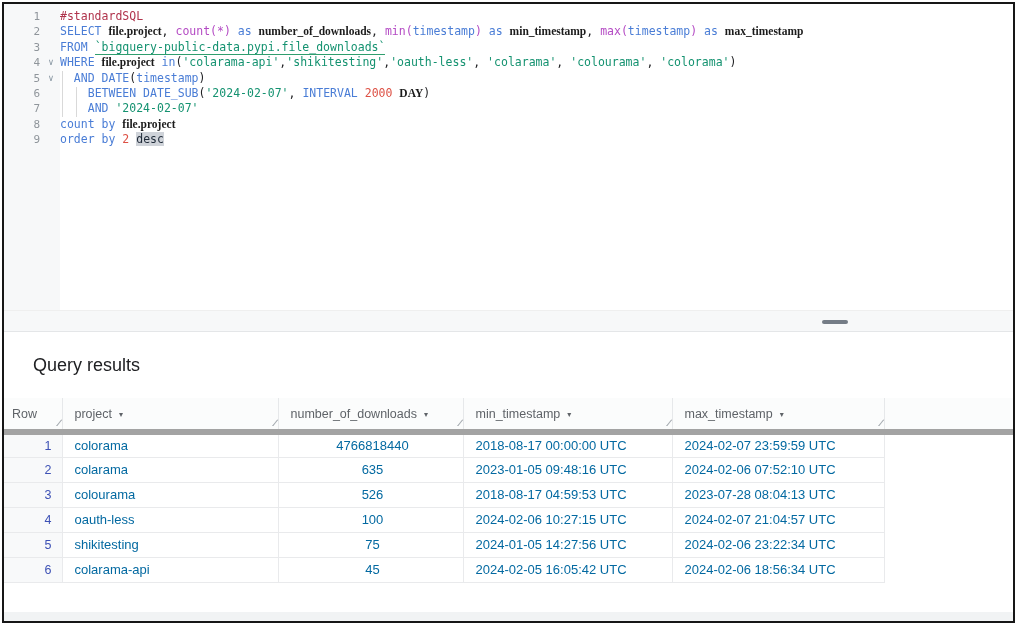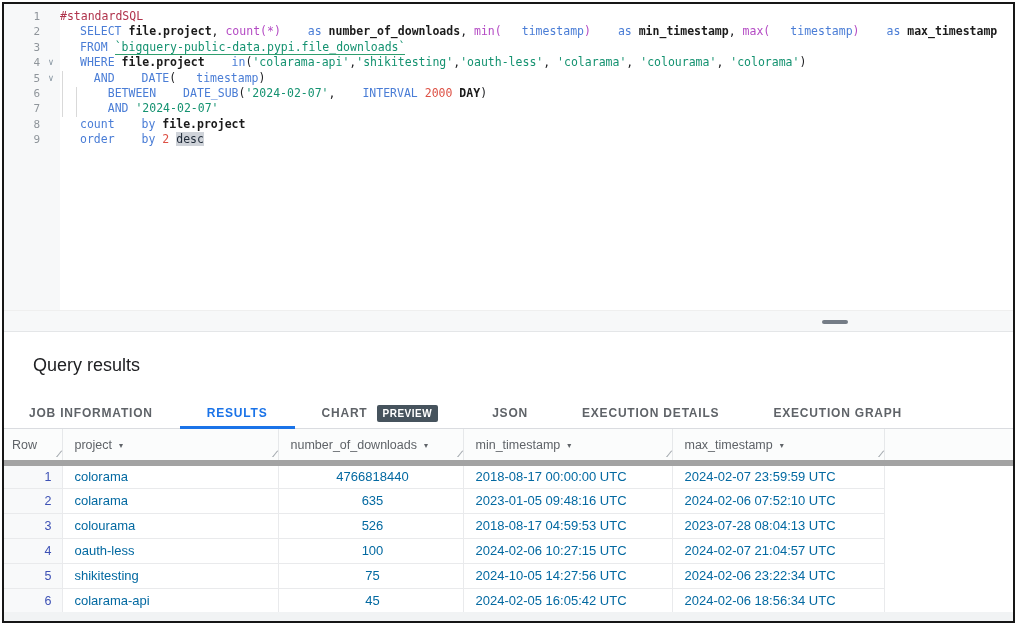--- a/index.html
+++ b/index.html
@@ -17,23 +17,23 @@
   .editor { position:relative; height:306px; background:#fff; overflow:hidden; }
   .gutter-bg { position:absolute; left:0; top:0; width:56px; height:100%; background:#f7f8f9; }
   .code-area {
     position:relative; padding-top:5px;
     font-family:"DejaVu Sans Mono", monospace; font-size:11.5px; line-height:15.4px;
   }
   .code-line { display:flex; white-space:pre; }
   .ln { width:38px; flex:none; text-align:right; color:#8f959b; font-size:11px; padding-right:2px; }
   .fold { width:18px; flex:none; text-align:center; color:#8795a1; font-size:9px; line-height:15.4px; }
   .code { flex:1; color:#202124; }
-  .tk-k   { color:#4a7dd6;margin-left:20px; }
+  .tk-k   { color:#4a7dd6; }
   .tk-f   { color:#b44bc4; }
-  .tk-i   { color:#1b1b1b; font-weight:bold; }
+  .tk-i   { color:#1b1b1b; font-weight:bold;font-family:Liberation Serif, serif; }
   .tk-s   { color:#149270; }
   .tk-n   { color:#dd5044; }
   .tk-d   { color:#b0334c; }
   .tk-p   { color:#202124; }
   .tk-t   { color:#149270; border-bottom:1.5px solid #2f9e6e; cursor:pointer; }
   .tk-sel { background:#cfd3d9; color:#1f2a38; }
   .guide  { position:absolute; width:1px; background:#d9d9d9; }
   #guide1 { left:58px; top:67px;  height:46px; }
   #guide2 { left:72px; top:83px; height:30px; }
 
@@ -119,41 +119,20 @@
 
   <div class="splitter">
     <div class="splitter-handle"></div>
   </div>
 
   <div class="results">
     <div class="results-head">
       <h2 class="results-title">Query results</h2>
     </div>
 
-    <div class="tabs" id="tabs">
-        <div class="tab">
-          <span class="tab-label">JOB INFORMATION</span>
-        </div>
-        <div class="tab active">
-          <span class="tab-label">RESULTS</span>
-        </div>
-        <div class="tab">
-          <span class="tab-label">CHART</span>
-          <span class="badge">PREVIEW</span>
-        </div>
-        <div class="tab">
-          <span class="tab-label">JSON</span>
-        </div>
-        <div class="tab">
-          <span class="tab-label">EXECUTION DETAILS</span>
-        </div>
-        <div class="tab">
-          <span class="tab-label">EXECUTION GRAPH</span>
-        </div>
-      </div>
 
     <table class="results-table" id="results-table">
         <colgroup>
           <col style="width: 58px;">
           <col style="width: 216px;">
           <col style="width: 185px;">
           <col style="width: 209px;">
           <col style="width: 212px;">
           <col>
         </colgroup>
@@ -197,21 +176,21 @@
             <td>oauth-less</td>
             <td class="num">100</td>
             <td>2024-02-06 10:27:15 UTC</td>
             <td>2024-02-07 21:04:57 UTC</td>
             <td class="spacer-td"></td>
           </tr>
           <tr>
             <td class="row-num">5</td>
             <td>shikitesting</td>
             <td class="num">75</td>
-            <td>2024-10-05 14:27:56 UTC</td>
+            <td>2024-01-05 14:27:56 UTC</td>
             <td>2024-02-06 23:22:34 UTC</td>
             <td class="spacer-td"></td>
           </tr>
           <tr>
             <td class="row-num">6</td>
             <td>colarama-api</td>
             <td class="num">45</td>
             <td>2024-02-05 16:05:42 UTC</td>
             <td>2024-02-06 18:56:34 UTC</td>
             <td class="spacer-td"></td>

